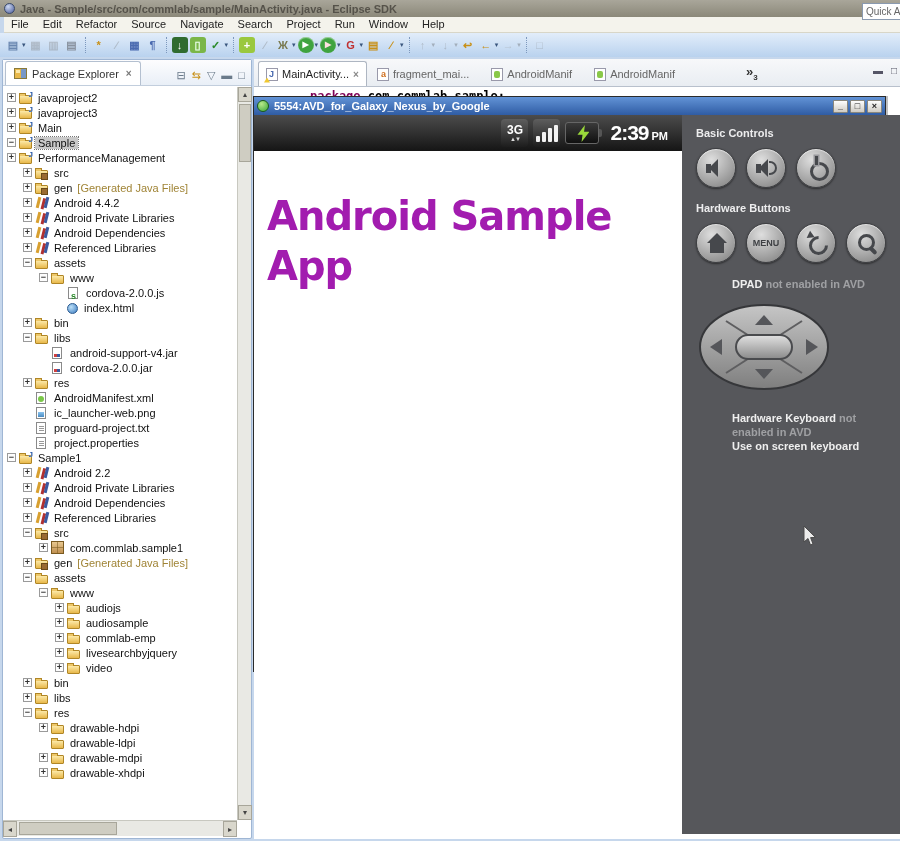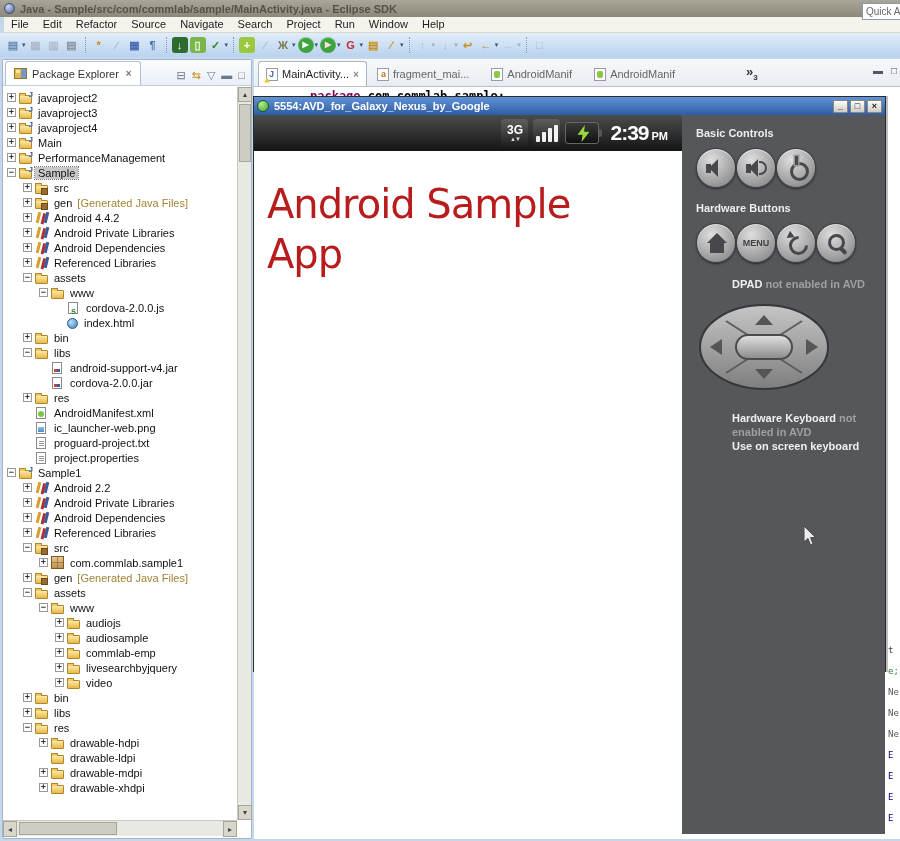--- a/index.html
+++ b/index.html
@@ -151,26 +151,26 @@
   .b1{height:6px;} .b2{height:10px;} .b3{height:14px;} .b4{height:17px; background:#555;}
   .sb-bat { position:relative; width:34px; height:22px; border-radius:3px; border:1px solid #666;
     background:linear-gradient(#3a3a3a,#101010); }
   .sb-bat::after { content:""; position:absolute; right:-4px; top:6px; width:3px; height:8px;
     background:#555; border-radius:0 2px 2px 0; }
   .sb-bat .bolt { position:absolute; left:11px; top:2px; width:12px; height:17px; background:#9ad83a;
     clip-path:polygon(62% 0, 0 58%, 42% 58%, 34% 100%, 100% 40%, 55% 40%); }
   .sbtime { color:#fff; margin-left:6px; display:flex; align-items:baseline; gap:3px; }
   .sbtime .t { font-size:21px; font-weight:bold; letter-spacing:-1px; }
   .sbtime .mer { font-size:11px; font-weight:bold; }
-  .apptitle { padding:28px 13px; font-family:"DejaVu Sans",sans-serif; font-size:40px; font-weight:normal;
-    color:#b91c1c; line-height:1.25; max-width:410px; letter-spacing:-1px; }
+  .apptitle { padding:40px 13px; font-family:"DejaVu Sans",sans-serif; font-size:40px; font-weight:bold;
+    color:#a21caf; line-height:1.25; max-width:410px; letter-spacing:-1px; }
 
   .empanel { flex:1; background:#56575b; padding:10px 14px; font-size:11px; }
   .plabel { color:#ededee; font-weight:bold; margin:2px 0 9px; }
-  .btnrow { display:flex; margin-bottom:14px; }
+  .btnrow { display:flex; gap:10px; margin-bottom:14px; }
   .cbtn { position:relative; width:40px; height:40px; border-radius:50%; flex:none;
     background:radial-gradient(circle at 38% 28%, #dedede, #a8a8a8 55%, #7b7b7b);
     border:1px solid #3e3f42; box-shadow:inset 0 1px 1px rgba(255,255,255,.6), 0 1px 2px rgba(0,0,0,.5); }
   .cbtn .lbl { display:none; }
   .cbtn.ic-menu .lbl { display:block; font:bold 9px/38px "Liberation Sans",sans-serif; color:#3e4044; text-align:center; }
   .cbtn .wv { display:none; }
   .cbtn.ic-volup .wv { display:block; position:absolute; left:22px; top:12px; width:8px; height:14px;
     border:2px solid #46484c; border-left:none; border-radius:0 8px 8px 0; }
   .ic-vol::before, .ic-volup::before { content:""; position:absolute; left:9px; top:15px; width:5px; height:9px; background:#46484c; }
   .ic-vol::after, .ic-volup::after { content:""; position:absolute; left:12px; top:10px; width:0; height:0;
@@ -385,49 +385,42 @@
         </div>
 
         <div class="trow">
           <span class="ind" style="width: 4px;"></span>
           <span class="exp plus"></span>
           <span class="ti jp"></span>
           <span class="tl">javaproject3</span>
           <span class="tn"></span>
         </div>
 
-        <div class="trow">
-          <span class="ind" style="width: 4px;"></span>
-          <span class="exp plus"></span>
-          <span class="ti jp"></span>
-          <span class="tl">javaproject4</span>
-          <span class="tn"></span>
-        </div>
 
         <div class="trow">
           <span class="ind" style="width: 4px;"></span>
           <span class="exp plus"></span>
           <span class="ti jp"></span>
           <span class="tl">Main</span>
-          <span class="tn"></span>
-        </div>
-
-        <div class="trow">
-          <span class="ind" style="width: 4px;"></span>
-          <span class="exp plus"></span>
-          <span class="ti jp"></span>
-          <span class="tl">PerformanceManagement</span>
           <span class="tn"></span>
         </div>
 
         <div class="trow selected">
           <span class="ind" style="width: 4px;"></span>
           <span class="exp minus"></span>
           <span class="ti jp"></span>
           <span class="tl">Sample</span>
+          <span class="tn"></span>
+        </div>
+
+        <div class="trow">
+          <span class="ind" style="width: 4px;"></span>
+          <span class="exp plus"></span>
+          <span class="ti jp"></span>
+          <span class="tl">PerformanceManagement</span>
           <span class="tn"></span>
         </div>
 
         <div class="trow">
           <span class="ind" style="width: 20px;"></span>
           <span class="exp plus"></span>
           <span class="ti pf"></span>
           <span class="tl">src</span>
           <span class="tn"></span>
         </div>

